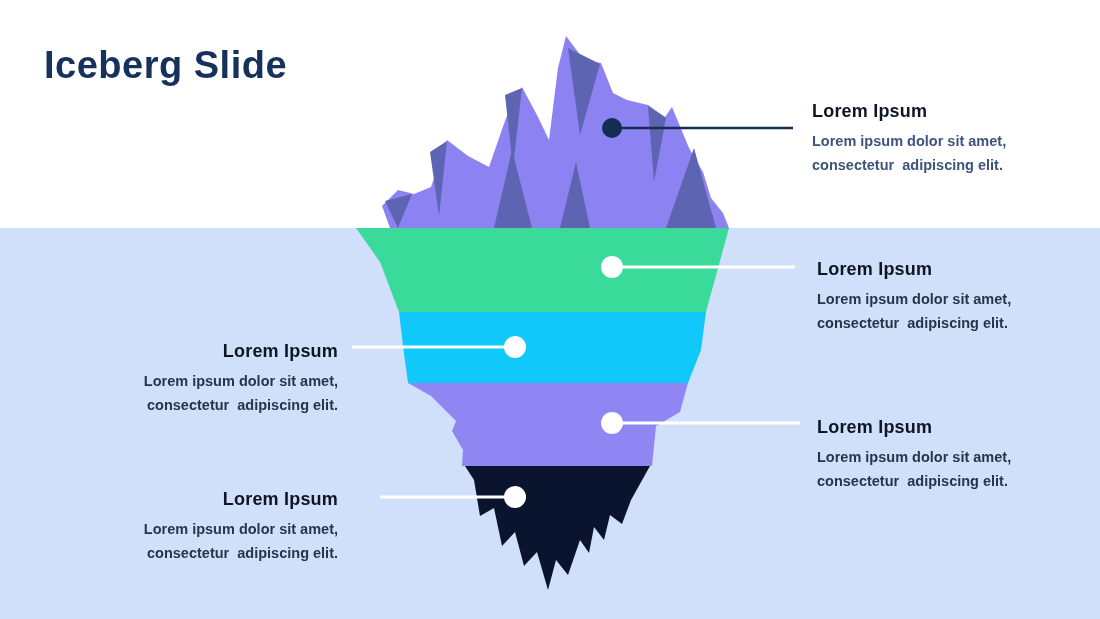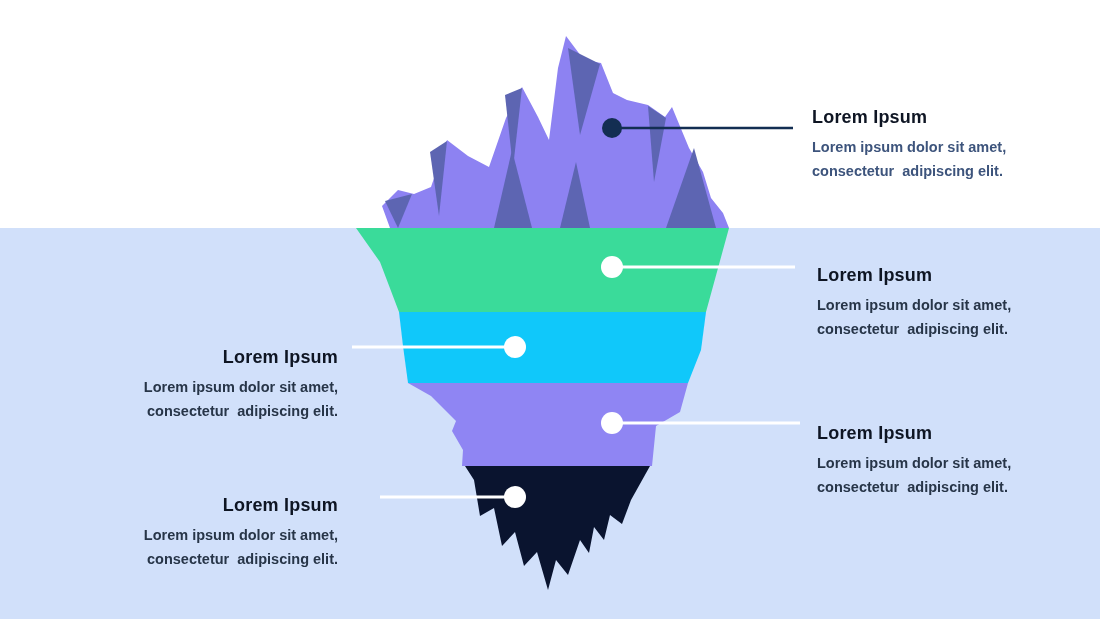--- a/index.html
+++ b/index.html
@@ -22,21 +22,21 @@
     font-size:38px;font-weight:800;letter-spacing:0.5px;
     margin:0;line-height:46px;
   }
   .callout{
     position:absolute;
   }
   .callout.right-side{width:230px;text-align:left;}
   .callout.left-side{width:220px;text-align:right;}
   .co-title{
     font-size:18px;font-weight:700;letter-spacing:0.2px;
-    margin:10px 0 7px 0;line-height:22px;
+    margin:4px 0 7px 0;line-height:22px;
   }
   .co-line{
     font-size:14.5px;line-height:24px;white-space:pre;
     margin:0;
     font-weight:bold;
   }
 </style>
 </head>
 <body>
 
@@ -79,20 +79,21 @@
     <g>
       <line x1="612" y1="423" x2="800" y2="423" stroke-width="3" stroke="#FFFFFF"></line>
       <circle cx="612" cy="423" r="11" fill="#FFFFFF"></circle>
     </g>
     <g>
       <line x1="380" y1="497" x2="515" y2="497" stroke-width="3" stroke="#FFFFFF"></line>
       <circle cx="515" cy="497" r="11" fill="#FFFFFF"></circle>
     </g>
   </svg>
 
+  <h1 class="slide-title" style="color: rgb(22, 49, 91);">Iceberg Slide</h1>
 
   <div class="callout right-side" style="left:812px;top:96px;">
     <div class="co-title" style="color: rgb(14, 21, 35);">Lorem Ipsum</div>
     <div class="co-line" style="color: rgb(61, 84, 124);">Lorem ipsum dolor sit amet,</div>
     <div class="co-line" style="color: rgb(61, 84, 124);">consectetur  adipiscing elit.</div>
   </div>
 
   <div class="callout right-side" style="left:817px;top:254px;">
     <div class="co-title" style="color: rgb(14, 21, 35);">Lorem Ipsum</div>
     <div class="co-line" style="color: rgb(39, 53, 72);">Lorem ipsum dolor sit amet,</div>

